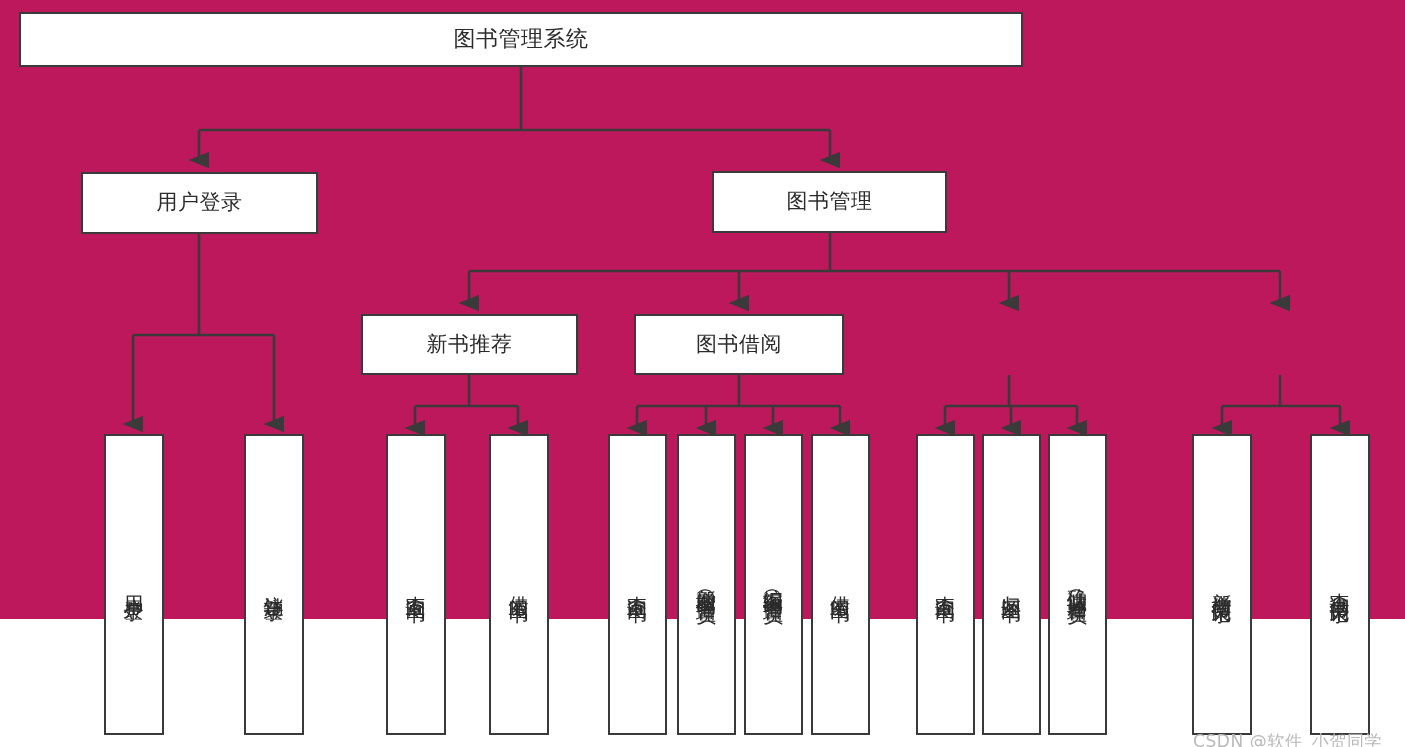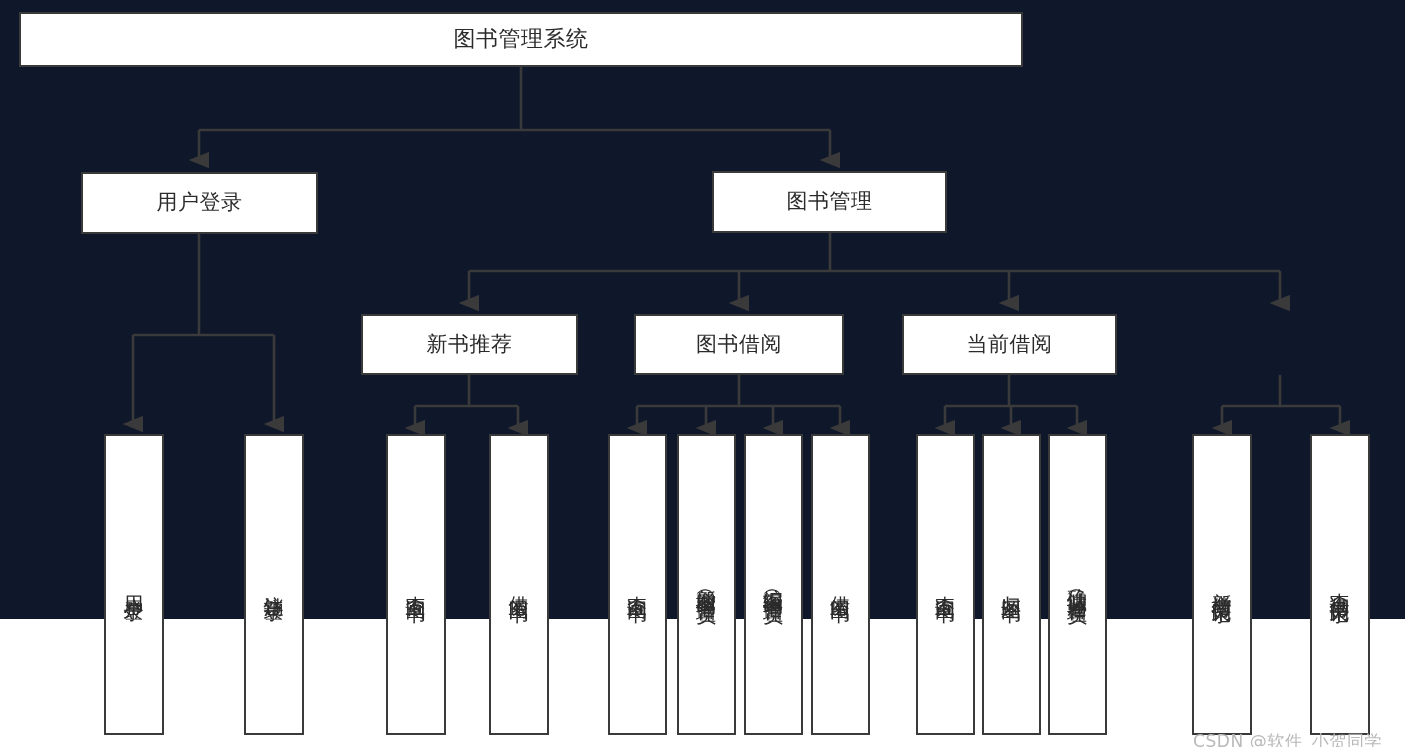--- a/index.html
+++ b/index.html
@@ -10,21 +10,21 @@
   body {
     width: 1405px;
     height: 747px;
     overflow: hidden;
     font-family: "DejaVu Sans", "Liberation Sans", sans-serif;
   }
   #diagram-root {
     position: relative;
     width: 1405px;
     height: 619px;
-    background: #0f172a;
+    background: #be185d;
   }
   svg#tree-svg {
     position: absolute;
     left: 0;
     top: 0;
     width: 1405px;
     height: 747px;
   }
   .node-box {
     position: absolute;
@@ -130,23 +130,20 @@
   <div class="node-box" style="left:712px; top:171px; width:235px; height:62px;">
     <span class="node-label">图书管理</span>
   </div>
 
   <div class="node-box" style="left:361px; top:314px; width:217px; height:61px;">
     <span class="node-label">新书推荐</span>
   </div>
   <div class="node-box" style="left:634px; top:314px; width:210px; height:61px;">
     <span class="node-label">图书借阅</span>
   </div>
-  <div class="node-box" style="left:902px; top:314px; width:215px; height:61px;">
-    <span class="node-label">当前借阅</span>
-  </div>
 
   <div class="node-box vertical" style="left:104px; top:434px; width:60px; height:301px;">
     <span class="node-label">用户登录</span>
   </div>
   <div class="node-box vertical" style="left:244px; top:434px; width:60px; height:301px;">
     <span class="node-label">注销登录</span>
   </div>
 
   <div class="node-box vertical" style="left:386px; top:434px; width:60px; height:301px;">
     <span class="node-label">查询图书</span>

